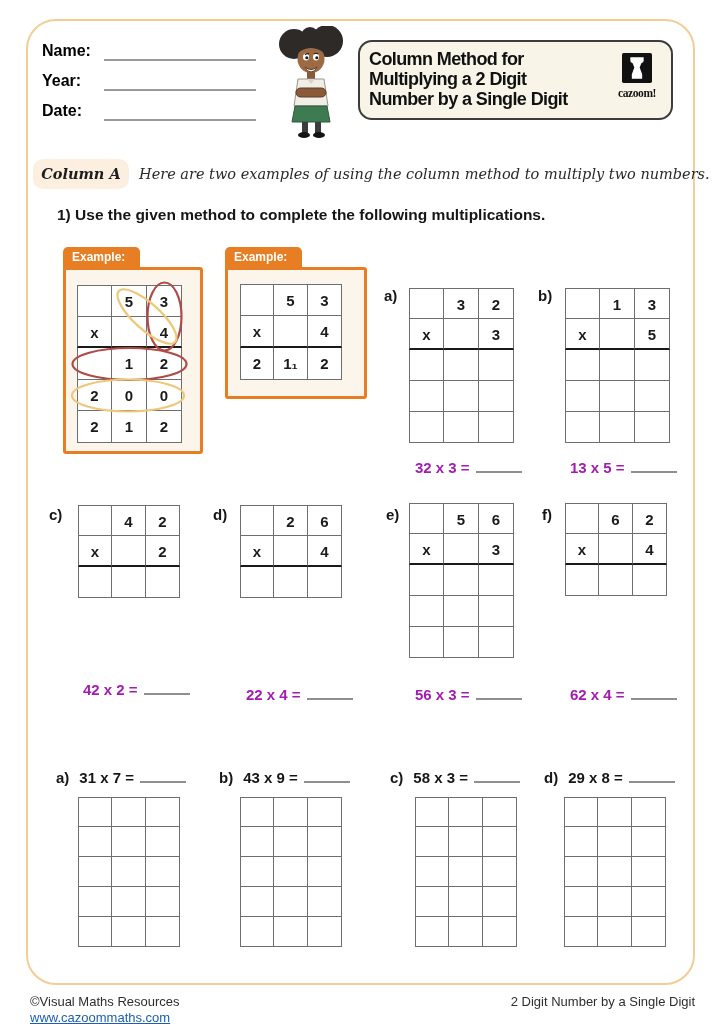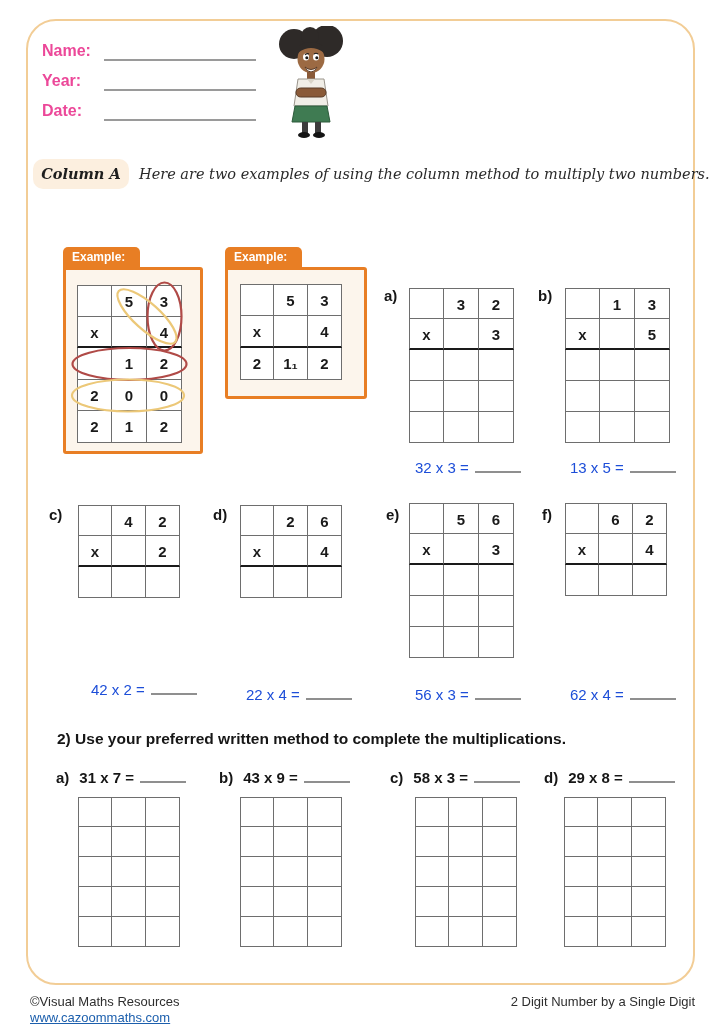--- a/index.html
+++ b/index.html
@@ -2,21 +2,21 @@
 <html style="--accent-orange: #e87e24; --page-border: #f2cd96; --titlebox-bg: #f8f4e8; --titlebox-border: #3c3c3c; --section-label-bg: #fcefdf; --example-box-bg: #fcf5ec; --grid-line: #6e6e6e; --grid-strong-line: #1a1a1a; --ellipse-red: #b04a47; --ellipse-yellow: #ecc878; --link-blue: #1c5fad; --ink: #1f1f1f;"><head>
 <meta charset="utf-8">
 <style>
   html,body{margin:0;padding:0;background:#fff;}
   .page{position:relative;width:724px;height:1024px;background:#ffffff;
         font-family:"Liberation Sans",sans-serif;color:var(--ink,#1f1f1f);overflow:hidden;}
   .page-border{position:absolute;left:26px;top:19px;width:665px;height:962px;
         border:2px solid var(--page-border,#f2cd96);border-radius:30px;}
 
   
-  .field-label{position:absolute;font-weight:bold;font-size:16px;color:#ec4899;}
+  .field-label{position:absolute;font-weight:bold;font-size:16px;color:#000000;}
   .field-line{position:absolute;width:152px;border-bottom:2px solid #9a9a9a;height:0;}
   .char-wrap{position:absolute;left:270px;top:26px;width:82px;height:112px;}
   .title-box{position:absolute;left:358px;top:40px;width:315px;height:80px;background:var(--titlebox-bg,#f8f4e8);
         border:2.5px solid var(--titlebox-border,#3c3c3c);border-radius:14px;box-sizing:border-box;}
   .title-text{position:absolute;left:9px;top:7px;width:232px;font-weight:bold;font-size:18px;
         line-height:20px;letter-spacing:-0.6px;color:#111;}
   .logo-block{position:absolute;right:8px;top:11px;width:52px;text-align:center;}
   .logo-word{font-family:"Liberation Serif",serif;font-weight:bold;font-size:11.5px;color:#111;letter-spacing:-0.4px;}
 
   
@@ -39,21 +39,21 @@
   .grid{position:absolute;background:#ffffff;}
   .grid-row{display:flex;}
   .grid-cell{box-sizing:border-box;border-right:1px solid var(--grid-line,#6e6e6e);
         border-bottom:1px solid var(--grid-line,#6e6e6e);font-weight:bold;font-size:15px;
         text-align:center;color:#1a1a1a;}
   .grid-row:first-child .grid-cell{border-top:1px solid var(--grid-line,#6e6e6e);}
   .grid-cell:first-child{border-left:1px solid var(--grid-line,#6e6e6e);}
   .grid-row.strong .grid-cell{border-bottom:2px solid var(--grid-strong-line,#1a1a1a);}
 
   .plabel{position:absolute;font-weight:bold;font-size:15px;color:#161616;}
-  .equation{position:absolute;font-weight:normal;font-size:15px;color:#1d4ed8;white-space:nowrap;}
+  .equation{position:absolute;font-weight:bold;font-size:15px;color:#a21caf;white-space:nowrap;}
   .blank{display:inline-block;width:46px;height:13px;border-bottom:2px solid #8f8f8f;margin-left:6px;}
   .q2-prob{position:absolute;font-weight:bold;font-size:15px;color:#161616;white-space:nowrap;}
   .q2-prob .lbl{margin-right:10px;}
 
   .overlay-svg{position:absolute;overflow:visible;pointer-events:none;}
 
   
   .footer-left{position:absolute;left:30px;top:994px;font-size:13px;line-height:16px;color:#2e2e2e;}
   .footer-left a{color:var(--link-blue,#1c5fad);text-decoration:underline;cursor:pointer;}
   .footer-right{position:absolute;right:29px;top:994px;font-size:13px;line-height:16px;color:#2e2e2e;text-align:right;}
@@ -90,24 +90,39 @@
       <path d="M37 53 L41 58 L45 53 z" fill="#d9d4c8"></path>
       <rect x="26" y="62" width="30" height="9" rx="4.5" fill="#8a5a38" stroke="#5a3c28" stroke-width="1"></rect>
       <path d="M25 80 L57 80 L60 96 L22 96 z" fill="#3f7b52" stroke="#2c5a3a" stroke-width="1"></path>
       <rect x="32" y="96" width="6" height="12" fill="#3c3c3c"></rect>
       <rect x="45" y="96" width="6" height="12" fill="#3c3c3c"></rect>
       <ellipse cx="34" cy="109" rx="6" ry="3" fill="#141414"></ellipse>
       <ellipse cx="49" cy="109" rx="6" ry="3" fill="#141414"></ellipse>
     </svg>
   </div>
 
+  <div class="title-box">
+    <div class="title-text">
+      <div>Column Method for</div>
+      <div>Multiplying a 2 Digit</div>
+      <div>Number by a Single Digit</div>
+    </div>
+    <div class="logo-block">
+      <svg width="30" height="30" viewBox="0 0 36 36">
+        <rect x="0" y="0" width="36" height="36" rx="2" fill="#111"></rect>
+        <path fill="#fff" d="M10 5h16v4c0 1.6-1.3 2.8-2.8 3.2l-2 5.3 3 8V31H11.8v-5.5l3-8-2-5.3C11.3 11.8 10 10.6 10 9z"></path>
+      </svg>
+      <div class="logo-word">cazoom!</div>
+    </div>
+  </div>
 
   <div class="section-label">Column A</div>
   <div class="section-desc">Here are two examples of using the column method to multiply two numbers.</div>
 
+  <div class="q-heading" style="left:57px;top:206px">1) Use the given method to complete the following multiplications.</div>
 
   <div class="ex-tab" style="left:63px;top:247px">Example:</div>
   <div class="ex-box" style="left:63px;top:267px;width:140px;height:187px"></div>
   <div class="grid" style="left:77px;top:285px">
       <div class="grid-row">
         <div class="grid-cell" style="width: 35px; height: 31.5px; line-height: 31.5px;"></div>
         <div class="grid-cell" style="width: 35px; height: 31.5px; line-height: 31.5px;">5</div>
         <div class="grid-cell" style="width: 35px; height: 31.5px; line-height: 31.5px;">3</div>
       </div>
       <div class="grid-row strong">
@@ -233,21 +248,21 @@
         <div class="grid-cell" style="width: 34px; height: 31px; line-height: 31px;">x</div>
         <div class="grid-cell" style="width: 34px; height: 31px; line-height: 31px;"></div>
         <div class="grid-cell" style="width: 34px; height: 31px; line-height: 31px;">2</div>
       </div>
       <div class="grid-row">
         <div class="grid-cell" style="width: 34px; height: 31px; line-height: 31px;"></div>
         <div class="grid-cell" style="width: 34px; height: 31px; line-height: 31px;"></div>
         <div class="grid-cell" style="width: 34px; height: 31px; line-height: 31px;"></div>
       </div>
     </div>
-  <div class="equation" style="left:91px;top:680px">
+  <div class="equation" style="left:83px;top:680px">
     <span>42 x 2 =</span><span class="blank"></span>
   </div>
 
   <div class="plabel" style="left:213px;top:506px">d)</div>
   <div class="grid" style="left:240px;top:505px">
       <div class="grid-row">
         <div class="grid-cell" style="width: 34px; height: 31px; line-height: 31px;"></div>
         <div class="grid-cell" style="width: 34px; height: 31px; line-height: 31px;">2</div>
         <div class="grid-cell" style="width: 34px; height: 31px; line-height: 31px;">6</div>
       </div>
@@ -313,21 +328,20 @@
       <div class="grid-row">
         <div class="grid-cell" style="width: 34px; height: 31px; line-height: 31px;"></div>
         <div class="grid-cell" style="width: 34px; height: 31px; line-height: 31px;"></div>
         <div class="grid-cell" style="width: 34px; height: 31px; line-height: 31px;"></div>
       </div>
     </div>
   <div class="equation" style="left:570px;top:685px">
     <span>62 x 4 =</span><span class="blank"></span>
   </div>
 
-  <div class="q-heading" style="left:57px;top:730px">2) Use your preferred written method to complete the multiplications.</div>
 
   <div class="q2-prob" style="left:56px;top:768px">
     <span class="lbl">a)</span><span>31 x 7 =</span><span class="blank"></span>
   </div>
   <div class="q2-prob" style="left:219px;top:768px">
     <span class="lbl">b)</span><span>43 x 9 =</span><span class="blank"></span>
   </div>
   <div class="q2-prob" style="left:390px;top:768px">
     <span class="lbl">c)</span><span>58 x 3 =</span><span class="blank"></span>
   </div>

